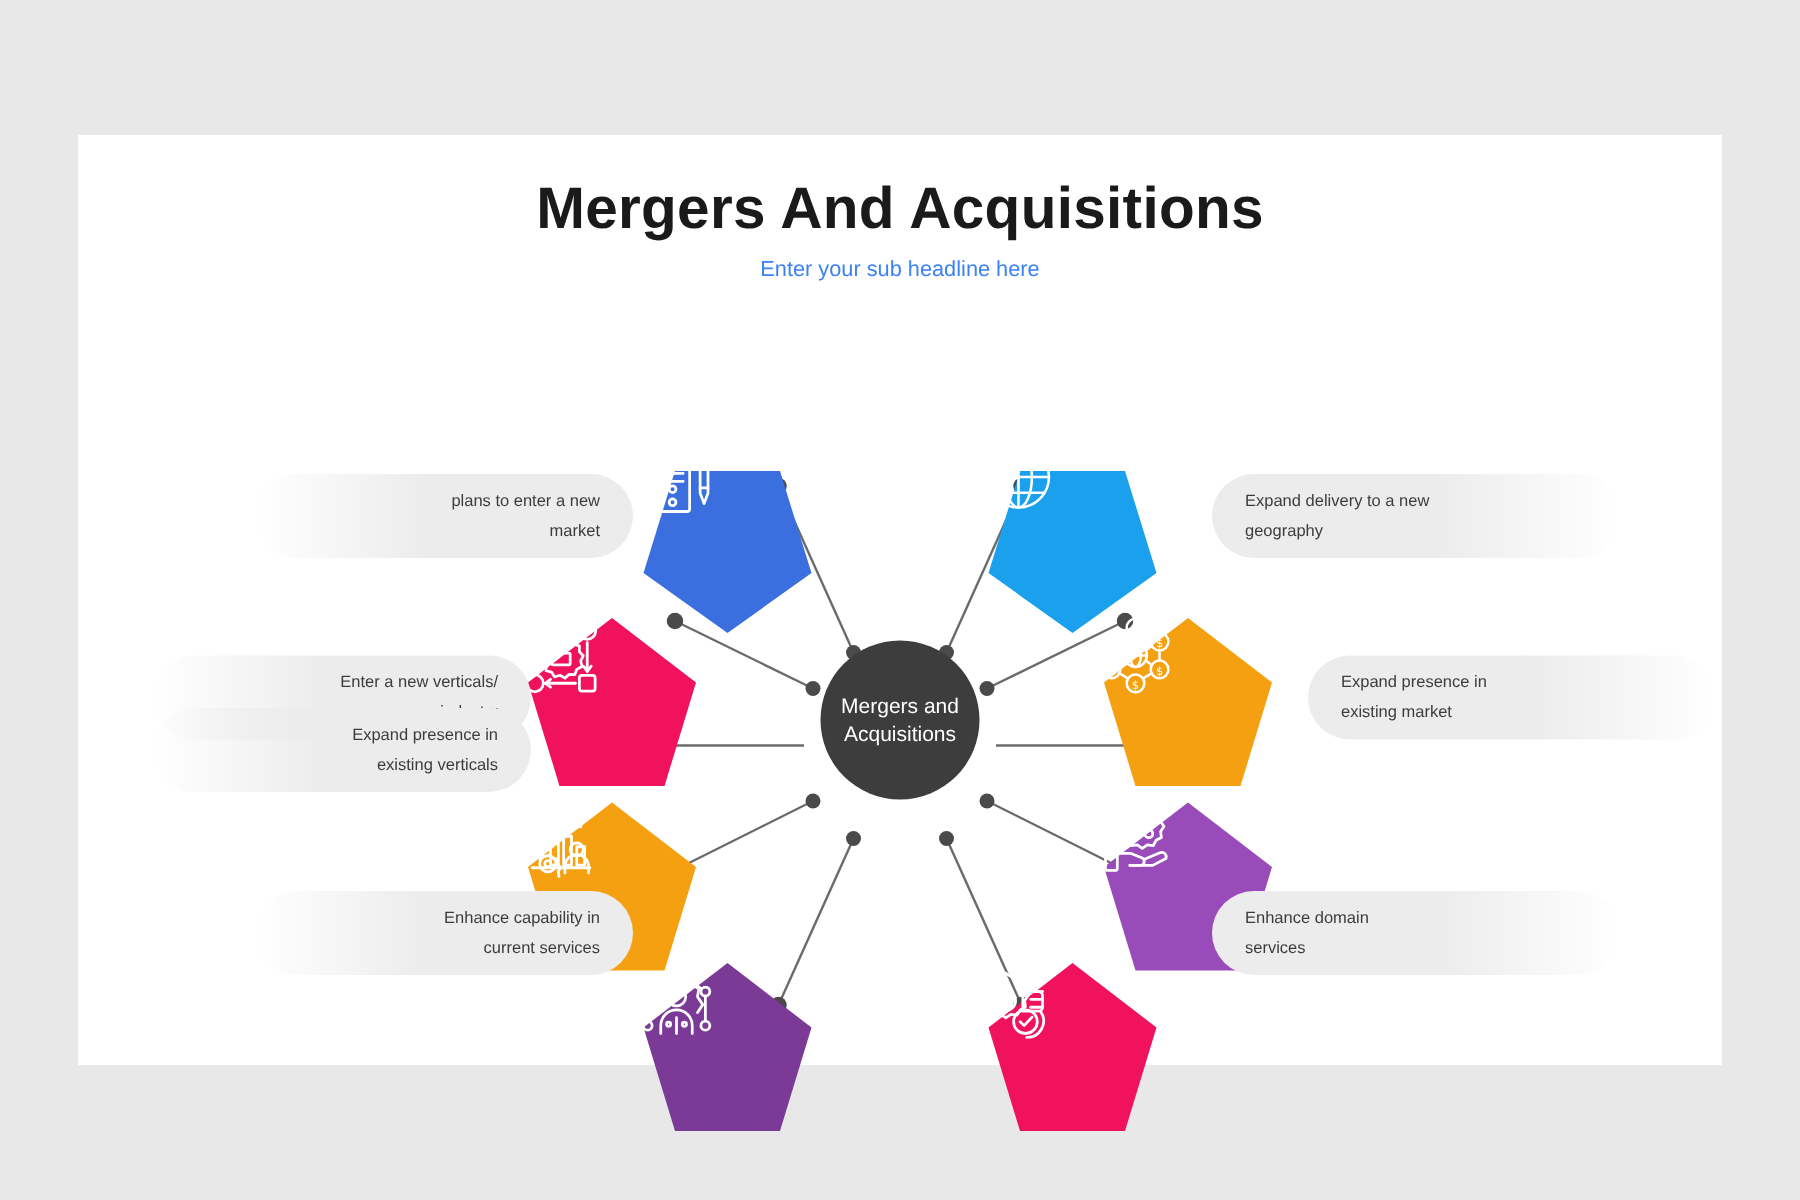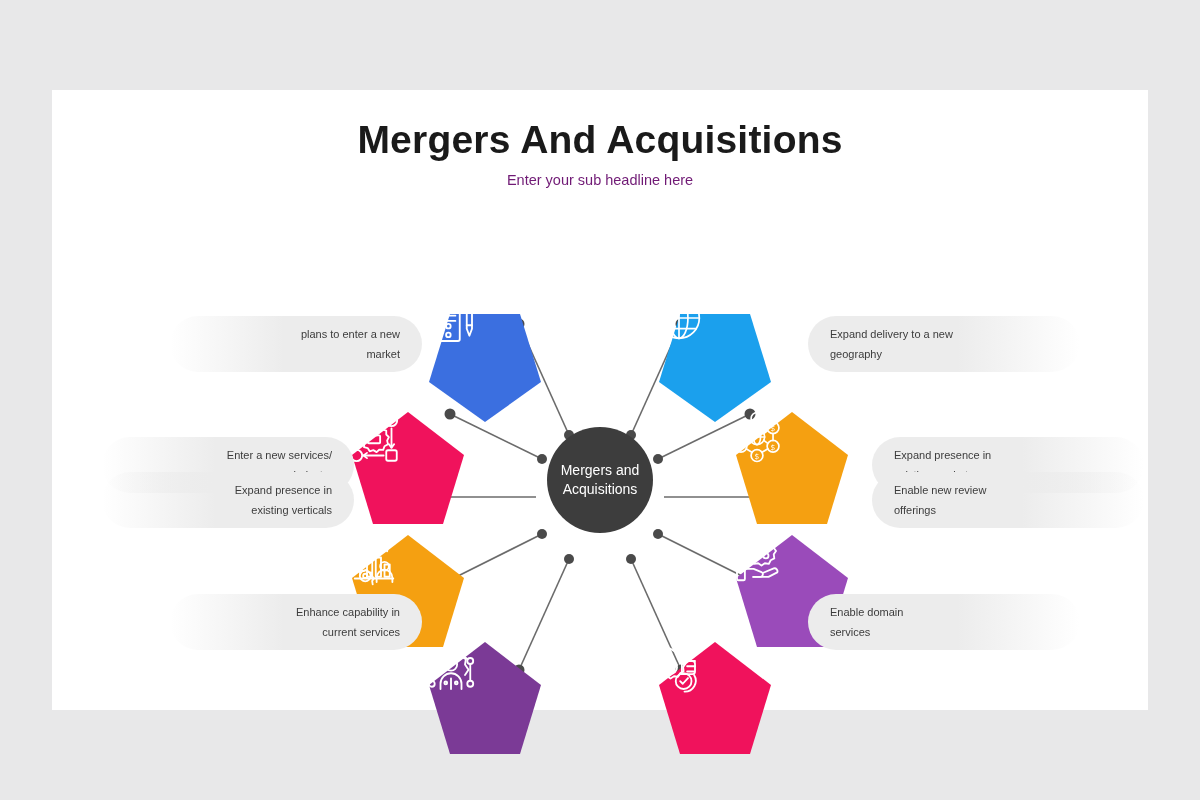--- a/index.html
+++ b/index.html
@@ -33,21 +33,21 @@
     color: #1a1a1a;
     letter-spacing: 0.2px;
   }
   .subtitle {
     position: absolute;
     left: 0;
     top: 82px;
     width: 1096px;
     text-align: center;
     font-size: 14.5px;
-    color: #701a75;
+    color: #3b82f6;
   }
 
   
   .stage {
     position: absolute;
     left: 0;
     top: 0;
     width: 1096px;
     height: 620px;
   }
@@ -363,21 +363,21 @@
 
     <div class="pill left" style="left:118px; top:226px; width:230px;">
       <div>
         <span>plans to enter a new</span>
         <span>market</span>
       </div>
     </div>
 
     <div class="pill left" style="left:50px; top:347px; width:230px;">
       <div>
-        <span>Enter a new services/</span>
+        <span>Enter a new verticals/</span>
         <span>industry</span>
       </div>
     </div>
 
     <div class="pill left" style="left:50px; top:382px; width:230px;">
       <div>
         <span>Expand presence in</span>
         <span>existing verticals</span>
       </div>
     </div>
@@ -396,28 +396,22 @@
       </div>
     </div>
 
     <div class="pill right" style="left:820px; top:347px; width:250px;">
       <div>
         <span>Expand presence in</span>
         <span>existing market</span>
       </div>
     </div>
 
-    <div class="pill right" style="left:820px; top:382px; width:250px;">
-      <div>
-        <span>Enable new review</span>
-        <span>offerings</span>
-      </div>
-    </div>
 
     <div class="pill right" style="left:756px; top:504px; width:250px;">
       <div>
-        <span>Enable domain</span>
+        <span>Enhance domain</span>
         <span>services</span>
       </div>
     </div>
 
   </div>
 </div>
 
 </body></html>

